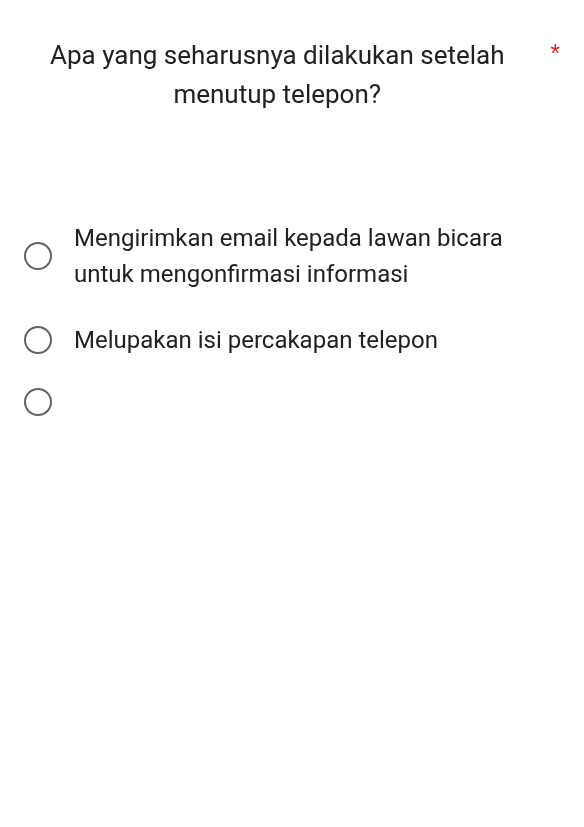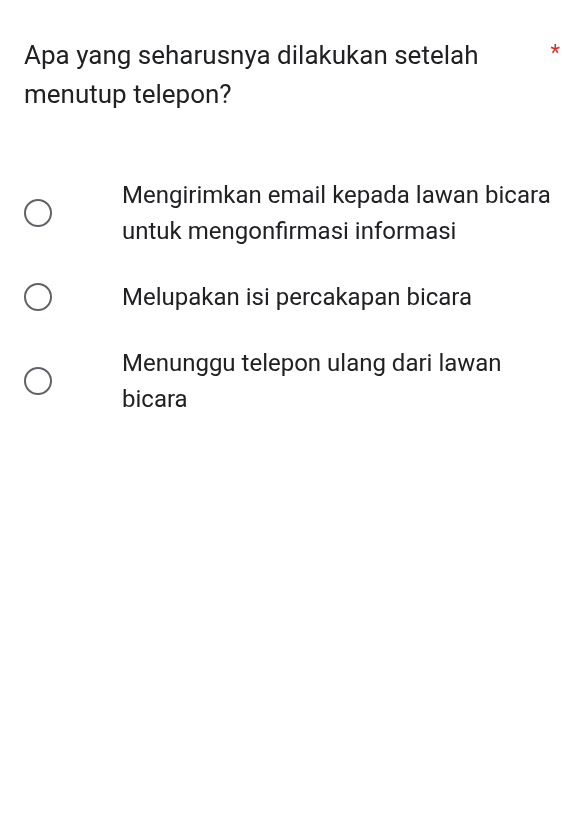--- a/index.html
+++ b/index.html
@@ -11,21 +11,22 @@
       font-family: -apple-system, BlinkMacSystemFont, "Segoe UI", Roboto, Arial, sans-serif;
       background: #ffffff;
       width: 584px;
       height: 827px;
       padding: 36px 24px 24px 24px;
       color: #202124;
     }
     .question-header {
       display: flex;
       align-items: flex-start;
-      margin-bottom: 63px;
+      margin-bottom: 106px;
+      text-align: center;
     }
     .question-text {
       font-size: 26px;
       line-height: 1.5;
       font-weight: 400;
       flex: 1;
       padding-right: 12px;
     }
     .required-asterisk {
       color: #d93025;
@@ -49,37 +50,35 @@
       width: 28px;
       height: 28px;
       border: 2.5px solid #5f6368;
       border-radius: 50%;
       background: #ffffff;
     }
     .option-label {
       font-size: 24px;
       line-height: 1.5;
       color: #202124;
-      margin-left: 48px;
     }
   </style>
 </head>
 <body>
 
 <div class="question-header">
   <div class="question-text">Apa yang seharusnya dilakukan setelah menutup telepon?</div>
   <div class="required-asterisk">*</div>
 </div>
 
 <div class="options-list">
   <div class="option">
     <div class="radio-button"></div>
     <div class="option-label">Mengirimkan email kepada lawan bicara untuk mengonfirmasi informasi</div>
   </div>
   <div class="option">
     <div class="radio-button"></div>
-    <div class="option-label">Melupakan isi percakapan bicara</div>
+    <div class="option-label">Melupakan isi percakapan telepon</div>
   </div>
   <div class="option">
     <div class="radio-button"></div>
-    <div class="option-label">Menunggu telepon ulang dari lawan bicara</div>
   </div>
 </div>
 
 </body></html>

